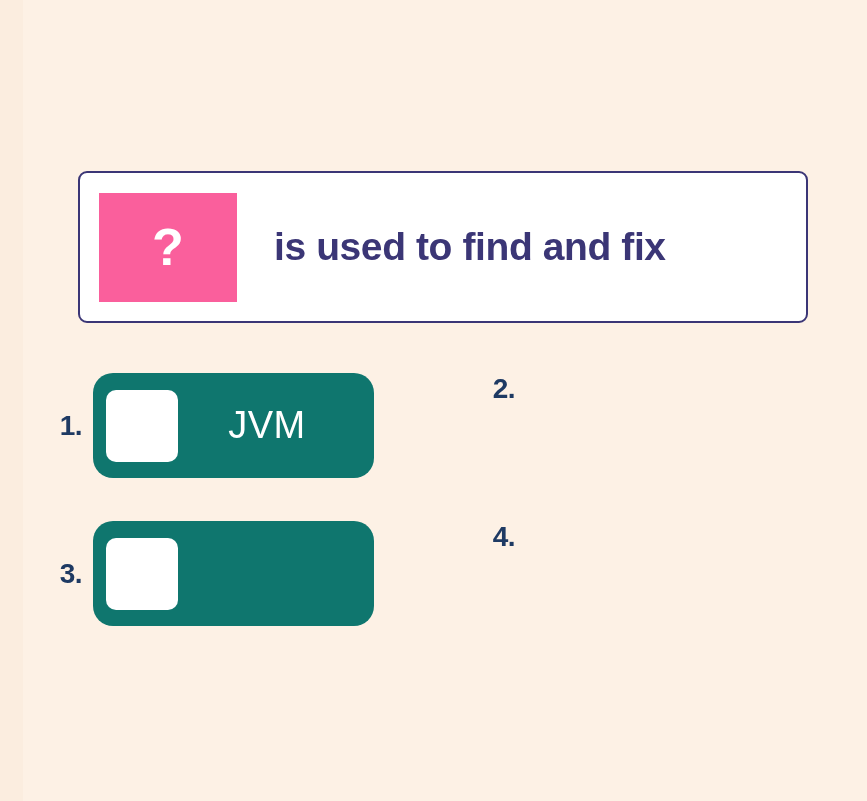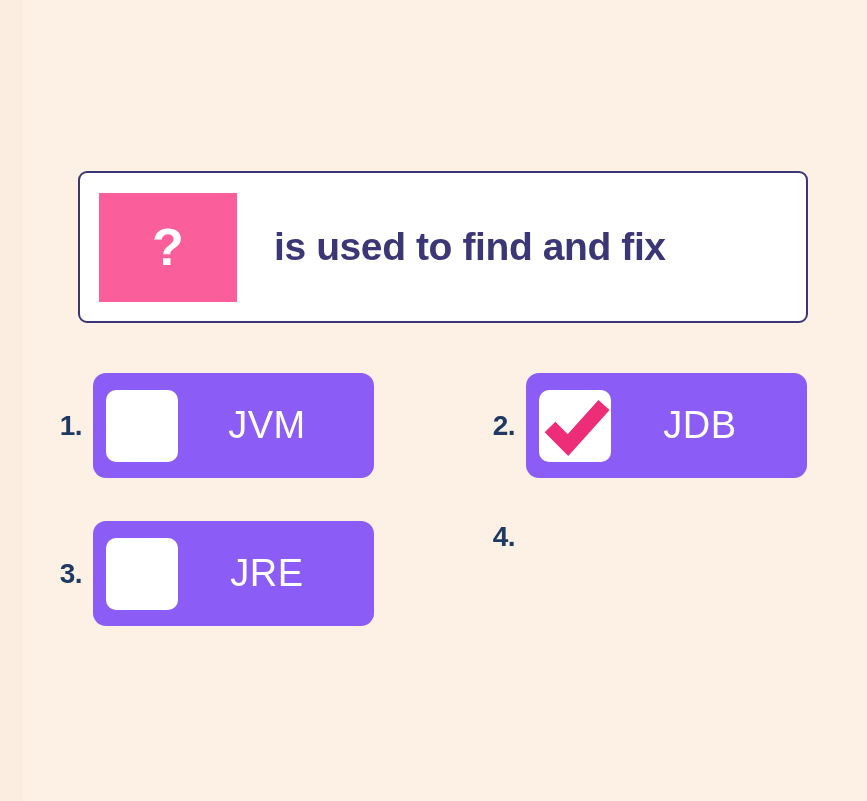--- a/index.html
+++ b/index.html
@@ -96,22 +96,22 @@
     font-weight: 700;
     width: 38px;
     text-align: right;
     margin-right: 11px;
     flex: 0 0 auto;
     letter-spacing: -0.5px;
   }
   .option-card {
     width: 281px;
     height: 105px;
-    background: #8b5cf6;
-    border-radius: 13px;
+    background: #0f766e;
+    border-radius: 20px;
     display: flex;
     align-items: center;
     box-sizing: border-box;
     padding-left: 13px;
     flex: 0 0 auto;
   }
   .checkbox {
     position: relative;
     width: 72px;
     height: 72px;
@@ -161,39 +161,30 @@
       <div class="option col-left">
         <span class="option-num">1.</span>
         <div class="option-card">
           <div class="checkbox"></div>
           <div class="option-label">JVM</div>
         </div>
       </div>
 
       <div class="option col-right">
         <span class="option-num">2.</span>
-        <div class="option-card">
-          <div class="checkbox">
-            <svg class="check-mark" viewBox="0 0 76 76">
-              <path d="M13 39 L31 57 L67 17" fill="none" stroke="#ee2d78" stroke-width="15" stroke-linecap="butt" stroke-linejoin="miter"></path>
-            </svg>
-          </div>
-          <div class="option-label">JDB</div>
-        </div>
       </div>
 
     </div>
 
     <div class="option-row">
 
       <div class="option col-left">
         <span class="option-num">3.</span>
         <div class="option-card">
           <div class="checkbox"></div>
-          <div class="option-label">JRE</div>
         </div>
       </div>
 
       <div class="option col-right">
         <span class="option-num">4.</span>
       </div>
 
     </div>
 
   </div>

